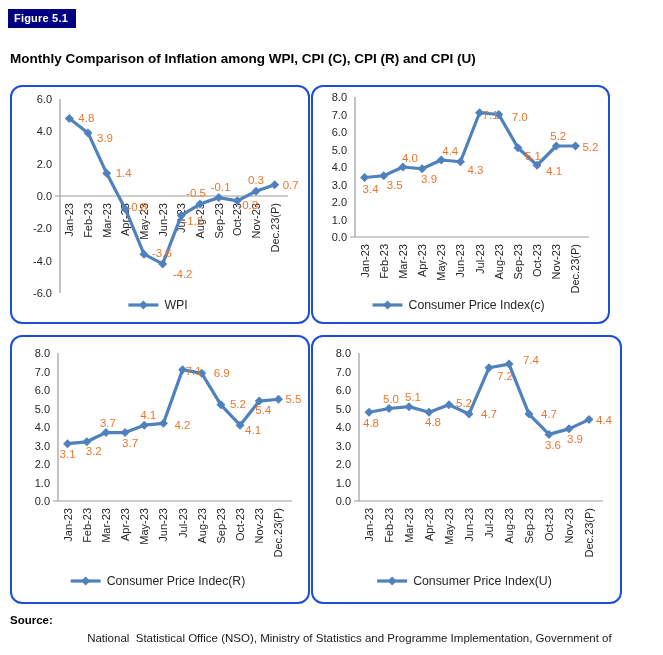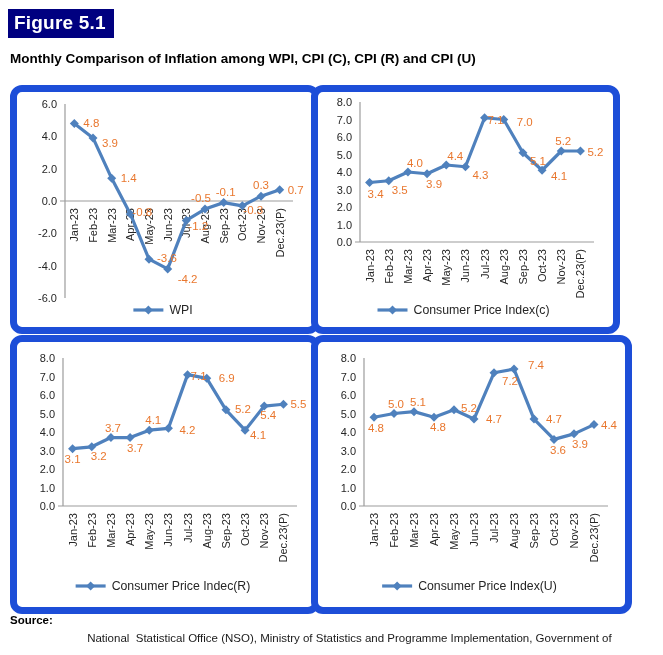--- a/index.html
+++ b/index.html
@@ -1,21 +1,21 @@
 <!DOCTYPE html>
 <html><head>
 <meta charset="utf-8">
 <style>
   html,body{margin:0;padding:0;background:#ffffff;}
   body{font-family:"Liberation Sans","DejaVu Sans",sans-serif;color:#262626;}
   .page{position:relative;width:663px;height:655px;background:#ffffff;overflow:hidden;}
   .fig-label{position:absolute;left:8px;top:9px;background:#000080;color:#ffffff;
-    font-weight:bold;font-size:19px;padding:3px 8px 4px 6px;letter-spacing:.2px;}
+    font-weight:bold;font-size:11px;padding:3px 8px 4px 6px;letter-spacing:.2px;}
   .fig-title{position:absolute;left:10px;top:51px;font-weight:bold;font-size:13.5px;color:#000000;text-align:center;}
-  .chart-box{position:absolute;background:#ffffff;border:7px solid #1d4ed8;border-radius:12px;}
+  .chart-box{position:absolute;background:#ffffff;border:2px solid #1d4ed8;border-radius:12px;}
   #box-wpi {left:10px; top:85px; width:296px;height:235px;}
   #box-cpic{left:311px;top:85px; width:295px;height:235px;}
   #box-cpir{left:10px; top:335px;width:296px;height:265px;}
   #box-cpiu{left:311px;top:335px;width:307px;height:265px;}
   .chart-box svg{display:block;}
   svg text{font-family:"Liberation Sans","DejaVu Sans",sans-serif;}
   .source{position:absolute;left:10px;top:612px;width:645px;display:flex;font-size:11.5px;line-height:1.55;}
   .src-label{font-weight:bold;flex:0 0 58px;color:#000000;}
   .src-body{flex:1;color:#1a1a1a;white-space:pre-wrap;}
 </style>

